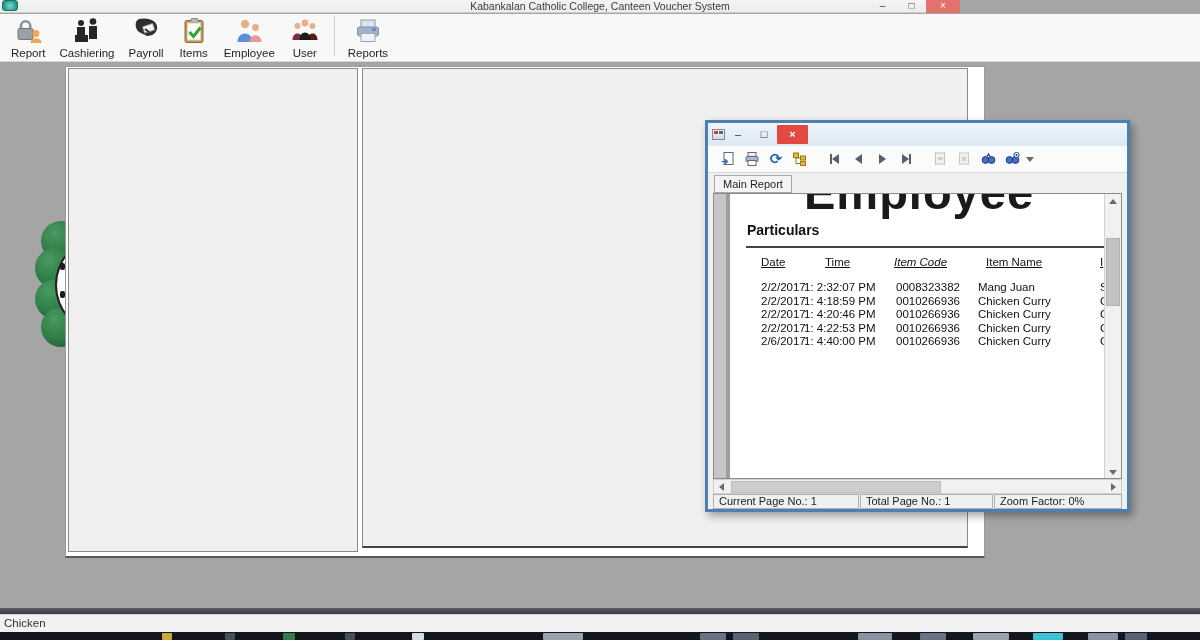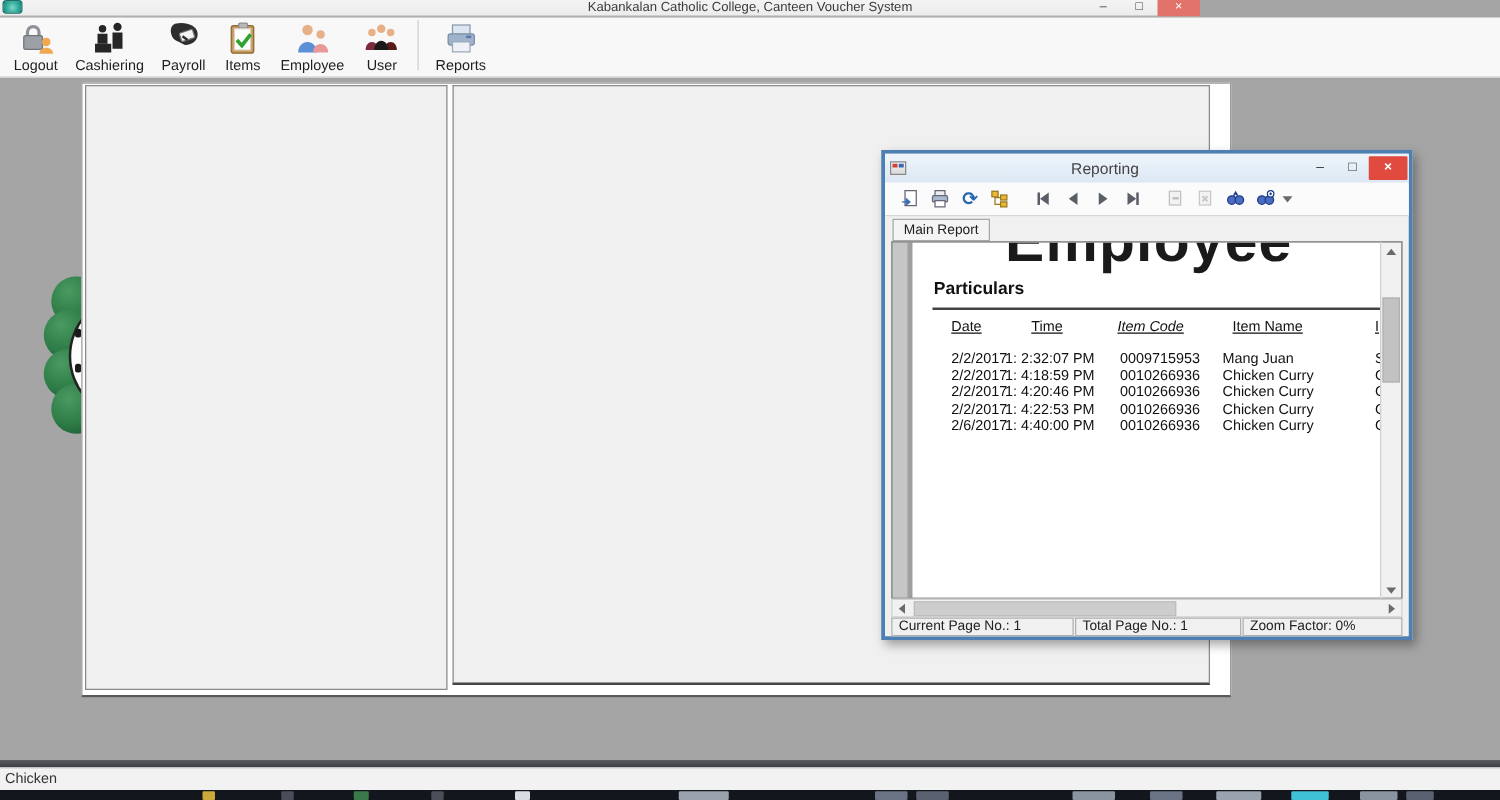--- a/index.html
+++ b/index.html
@@ -145,21 +145,21 @@
     <div class="tbtn">
       <span class="ticon">
         <svg width="30" height="30" viewBox="0 0 30 30">
             <path d="M8 13v-3.2a4.6 4.6 0 0 1 9.2 0V13" fill="none" stroke="#8e9297" stroke-width="2.6"></path>
             <rect x="5" y="12.5" width="15" height="11" rx="1.5" fill="#9aa0a6"></rect>
             <rect x="5" y="12.5" width="15" height="11" rx="1.5" fill="none" stroke="#6f747a"></rect>
             <circle cx="23" cy="17.5" r="3.4" fill="#f0a850"></circle>
             <path d="M17.5 27c0-3 2.5-4.8 5.5-4.8s5.5 1.8 5.5 4.8z" fill="#f0a850"></path>
           </svg>
       </span>
-      <span class="tlabel">Logout</span>
+      <span class="tlabel">Report</span>
     </div>
     <div class="tbtn">
       <span class="ticon">
         <svg width="30" height="30" viewBox="0 0 30 30">
             <circle cx="9" cy="7" r="3" fill="#262626"></circle>
             <path d="M5 11h8v8H5z" fill="#262626"></path>
             <circle cx="21" cy="5.5" r="3.3" fill="#262626"></circle>
             <path d="M17 10h8v13h-8z" fill="#262626"></path>
             <rect x="3" y="19" width="13" height="7" fill="#262626"></rect>
           </svg>
@@ -354,21 +354,20 @@
     <div class="hgrow">
       <span class="hcol1">02-06-2017</span>
       <span class="hcol2">4:40:00 PM</span>
       <span class="hcol3">Chicken Curry - Chicken</span>
     </div>
   </div>
 
   <div class="abs repwin">
     <div class="reptitle">
       <span class="repicon"></span>
-      <span class="reptitletext">Reporting</span>
       <span class="repbtn">–</span>
       <span class="repbtn">□</span>
       <span class="repbtn close">×</span>
     </div>
     <div class="reptoolbar">
       <span class="ric">
         <svg width="16" height="16" viewBox="0 0 16 16">
             <rect x="4" y="1.5" width="9" height="12" fill="#fff" stroke="#667"></rect>
             <path d="M1.5 10.5h6M5 8l3 2.5L5 13z" fill="#3a6fb0" stroke="#3a6fb0"></path>
           </svg>
@@ -445,21 +444,21 @@
         <div class="rp-section">Particulars</div>
         <div class="rp-line"></div>
         <span class="rp-h" style="left:31px;">Date</span>
         <span class="rp-h" style="left:95px;">Time</span>
         <span class="rp-h" style="left:164px;font-style:italic;">Item Code</span>
         <span class="rp-h" style="left:256px;">Item Name</span>
         <span class="rp-h" style="left:370px;">I</span>
 
         <span class="rp-cell" style="left:31px; top:87px;">2/2/2017</span>
         <span class="rp-cell" style="left:74px; top:87px;">1: 2:32:07 PM</span>
-        <span class="rp-cell" style="left:166px; top:87px;">0009715953</span>
+        <span class="rp-cell" style="left:166px; top:87px;">0008323382</span>
         <span class="rp-cell" style="left:248px; top:87px;">Mang Juan</span>
         <span class="rp-cell" style="left:370px; top:87px;">S</span>
 
         <span class="rp-cell" style="left:31px; top:100.5px;">2/2/2017</span>
         <span class="rp-cell" style="left:74px; top:100.5px;">1: 4:18:59 PM</span>
         <span class="rp-cell" style="left:166px; top:100.5px;">0010266936</span>
         <span class="rp-cell" style="left:248px; top:100.5px;">Chicken Curry</span>
         <span class="rp-cell" style="left:370px; top:100.5px;">C</span>
 
         <span class="rp-cell" style="left:31px; top:114px;">2/2/2017</span>

